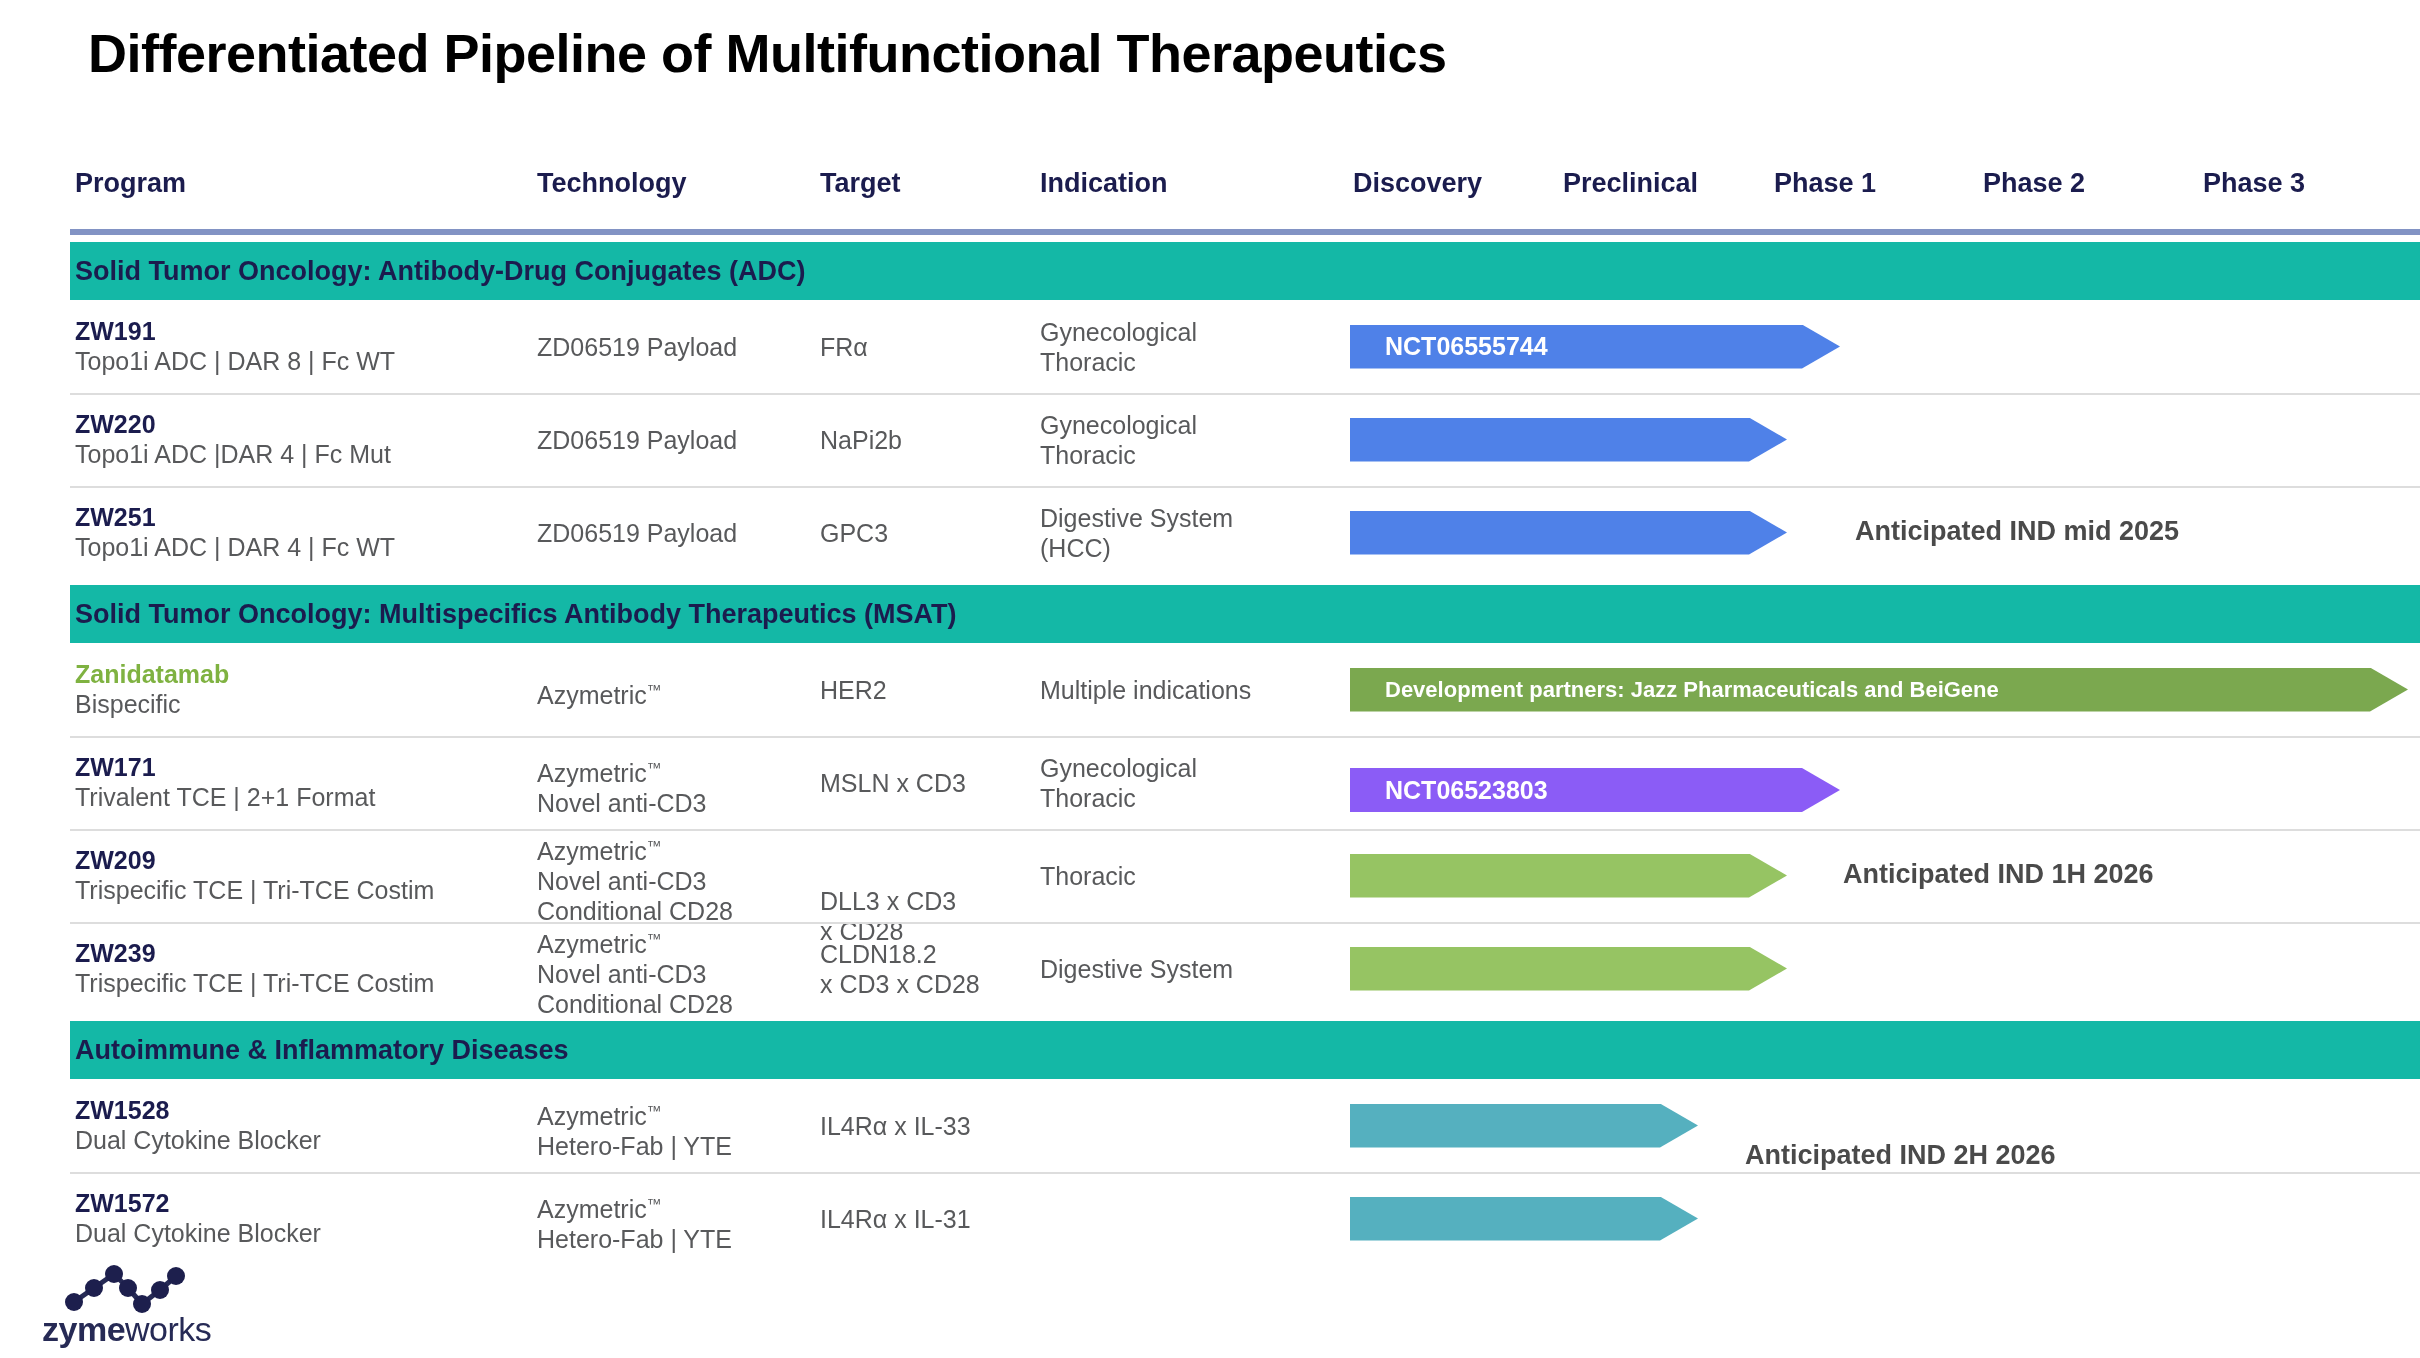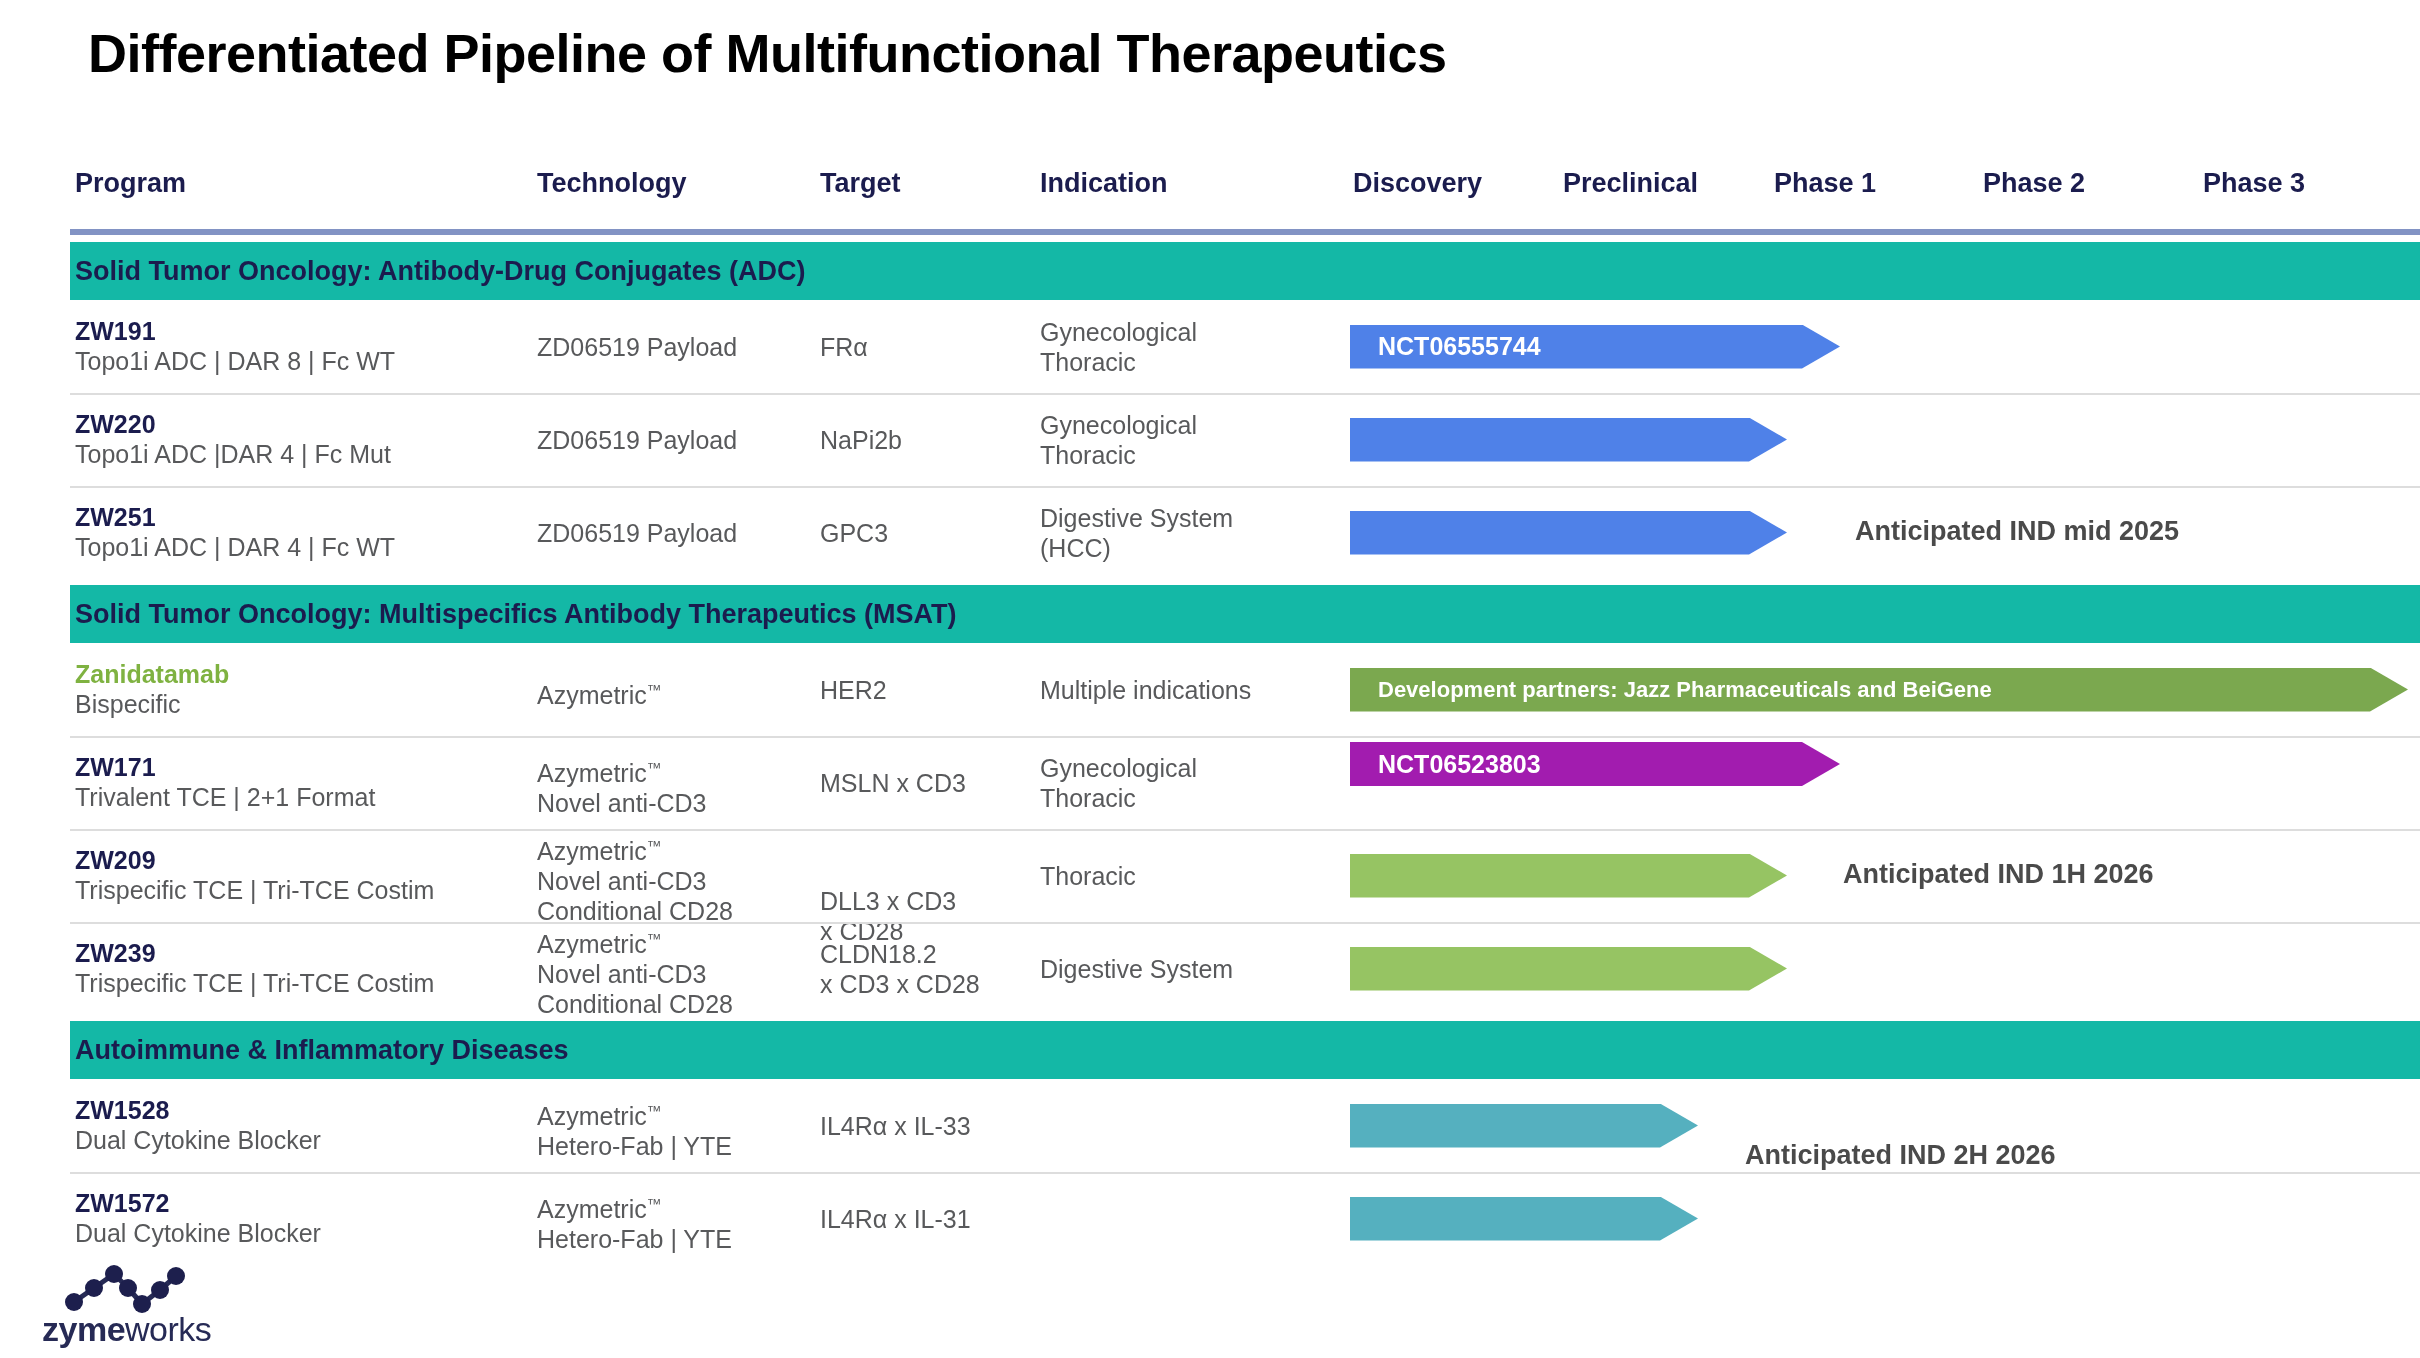--- a/index.html
+++ b/index.html
@@ -108,21 +108,21 @@
   .bar {
     position: absolute;
     height: 44px;
     display: flex;
     align-items: center;
   }
   .bar-label {
     font-size: 25px;
     font-weight: bold;
     color: #ffffff;
-    padding-left: 28px;
+    padding-left: 35px;
     white-space: nowrap;
   }
   .bar-label.big { font-size: 22px; }
 
   .note {
     position: absolute;
     font-size: 27px;
     font-weight: bold;
     color: #4A4A4A;
     white-space: nowrap;
@@ -254,21 +254,21 @@
         <div class="cell-text">Azymetric<span class="sup">™</span></div>
         <div class="cell-text">Novel anti-CD3</div>
       </div>
       <div class="cell" style="left: 820px; top: 767.5px;">
         <div class="cell-text">MSLN x CD3</div>
       </div>
       <div class="cell" style="left: 1040px; top: 752.5px;">
         <div class="cell-text">Gynecological</div>
         <div class="cell-text">Thoracic</div>
       </div>
-      <div class="bar" style="left: 1350px; top: 742px; width: 490px; background: #a21caf; clip-path: polygon(0px 0px, 452px 0px, 490px 50%, 452px 100%, 0px 100%);">
+      <div class="bar" style="left: 1350px; top: 768px; width: 490px; background: #8b5cf6; clip-path: polygon(0px 0px, 452px 0px, 490px 50%, 452px 100%, 0px 100%);">
         <span class="bar-label">NCT06523803</span>
       </div>
       <div class="row-sep" style="top: 829px;"></div>
       <div class="row" style="top: 829px; height: 93px;"></div>
       <div class="cell" style="left: 75px; top: 844.5px;">
         <div class="prog-name">ZW209</div>
         <div class="prog-sub">Trispecific TCE | Tri-TCE Costim</div>
       </div>
       <div class="cell" style="left: 537px; top: 830.5px;">
         <div class="cell-text">Azymetric<span class="sup">™</span></div>

